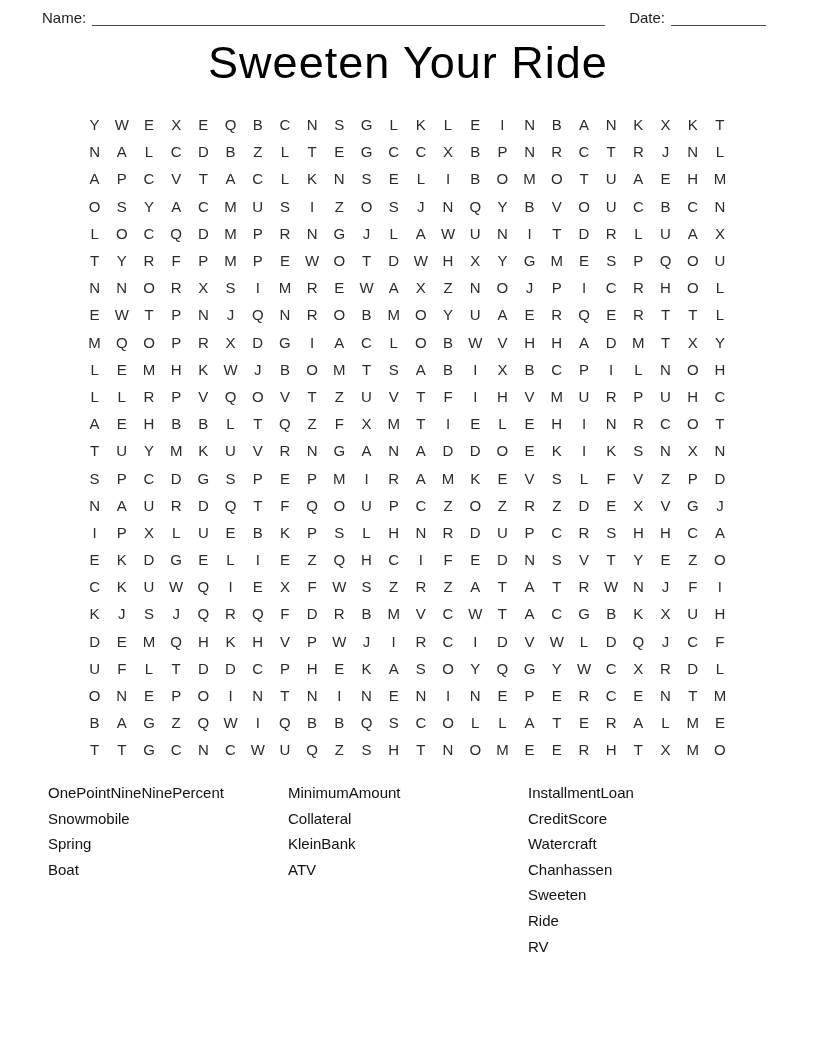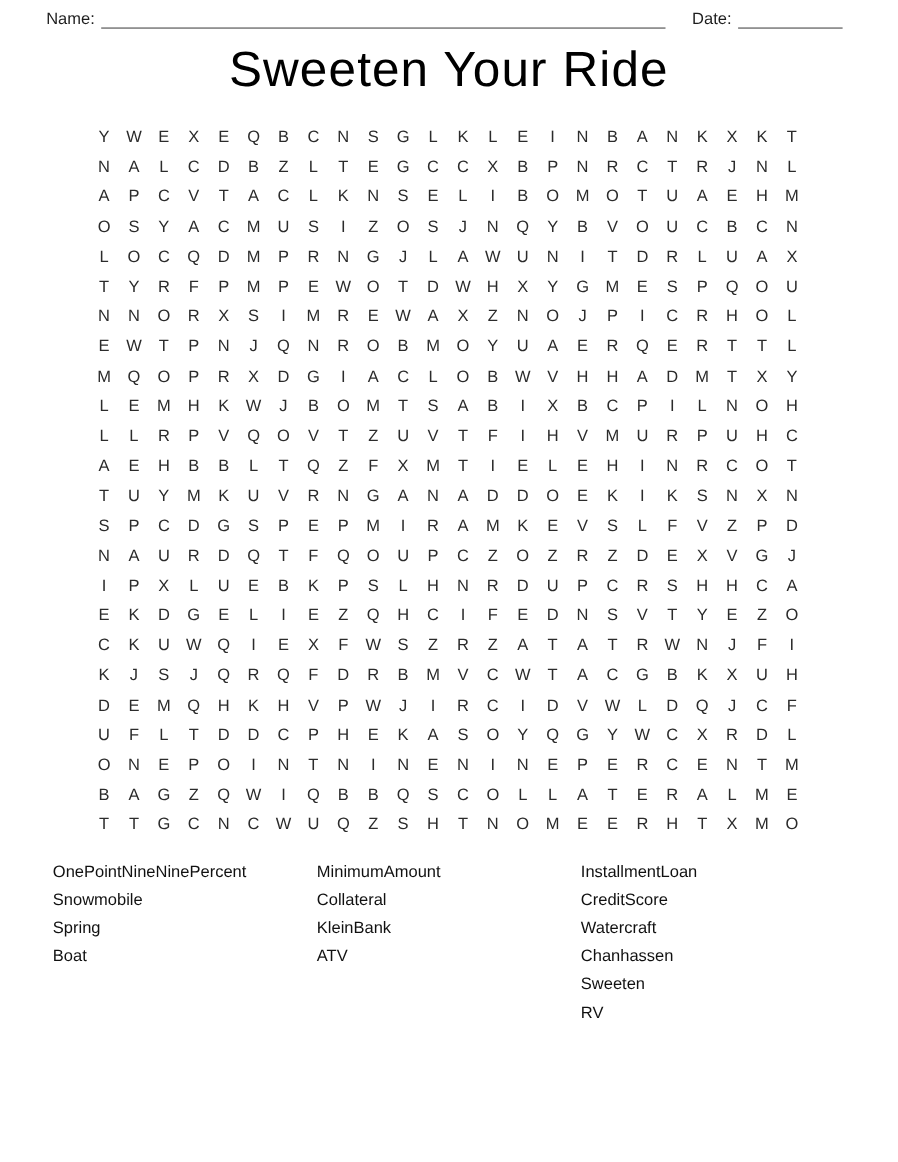--- a/index.html
+++ b/index.html
@@ -697,15 +697,16 @@
       <div class="word">Collateral</div>
       <div class="word">KleinBank</div>
       <div class="word">ATV</div>
     </div>
   <div class="word-column">
       <div class="word">InstallmentLoan</div>
       <div class="word">CreditScore</div>
       <div class="word">Watercraft</div>
       <div class="word">Chanhassen</div>
       <div class="word">Sweeten</div>
+      <div class="word">Ride</div>
       <div class="word">RV</div>
     </div>
 </div>
 
 </body></html>

